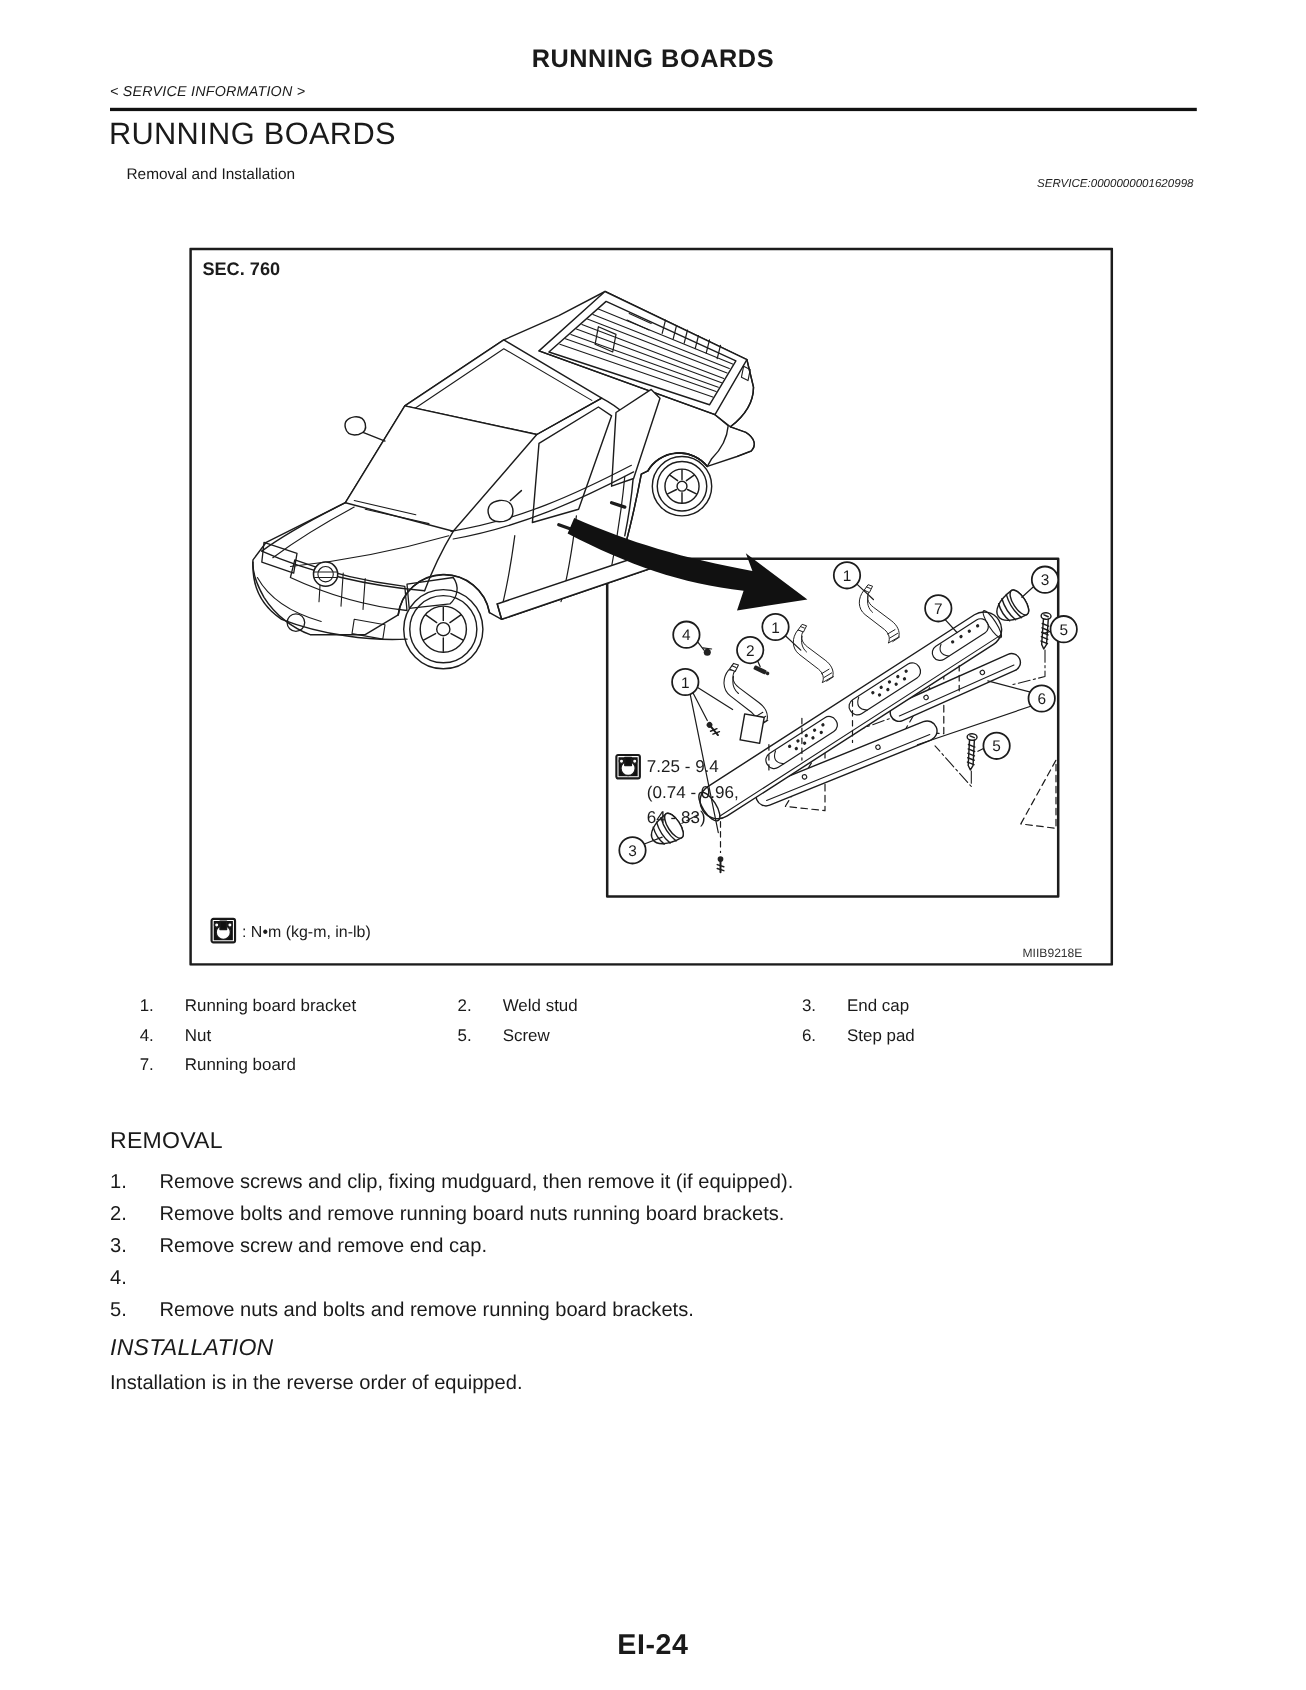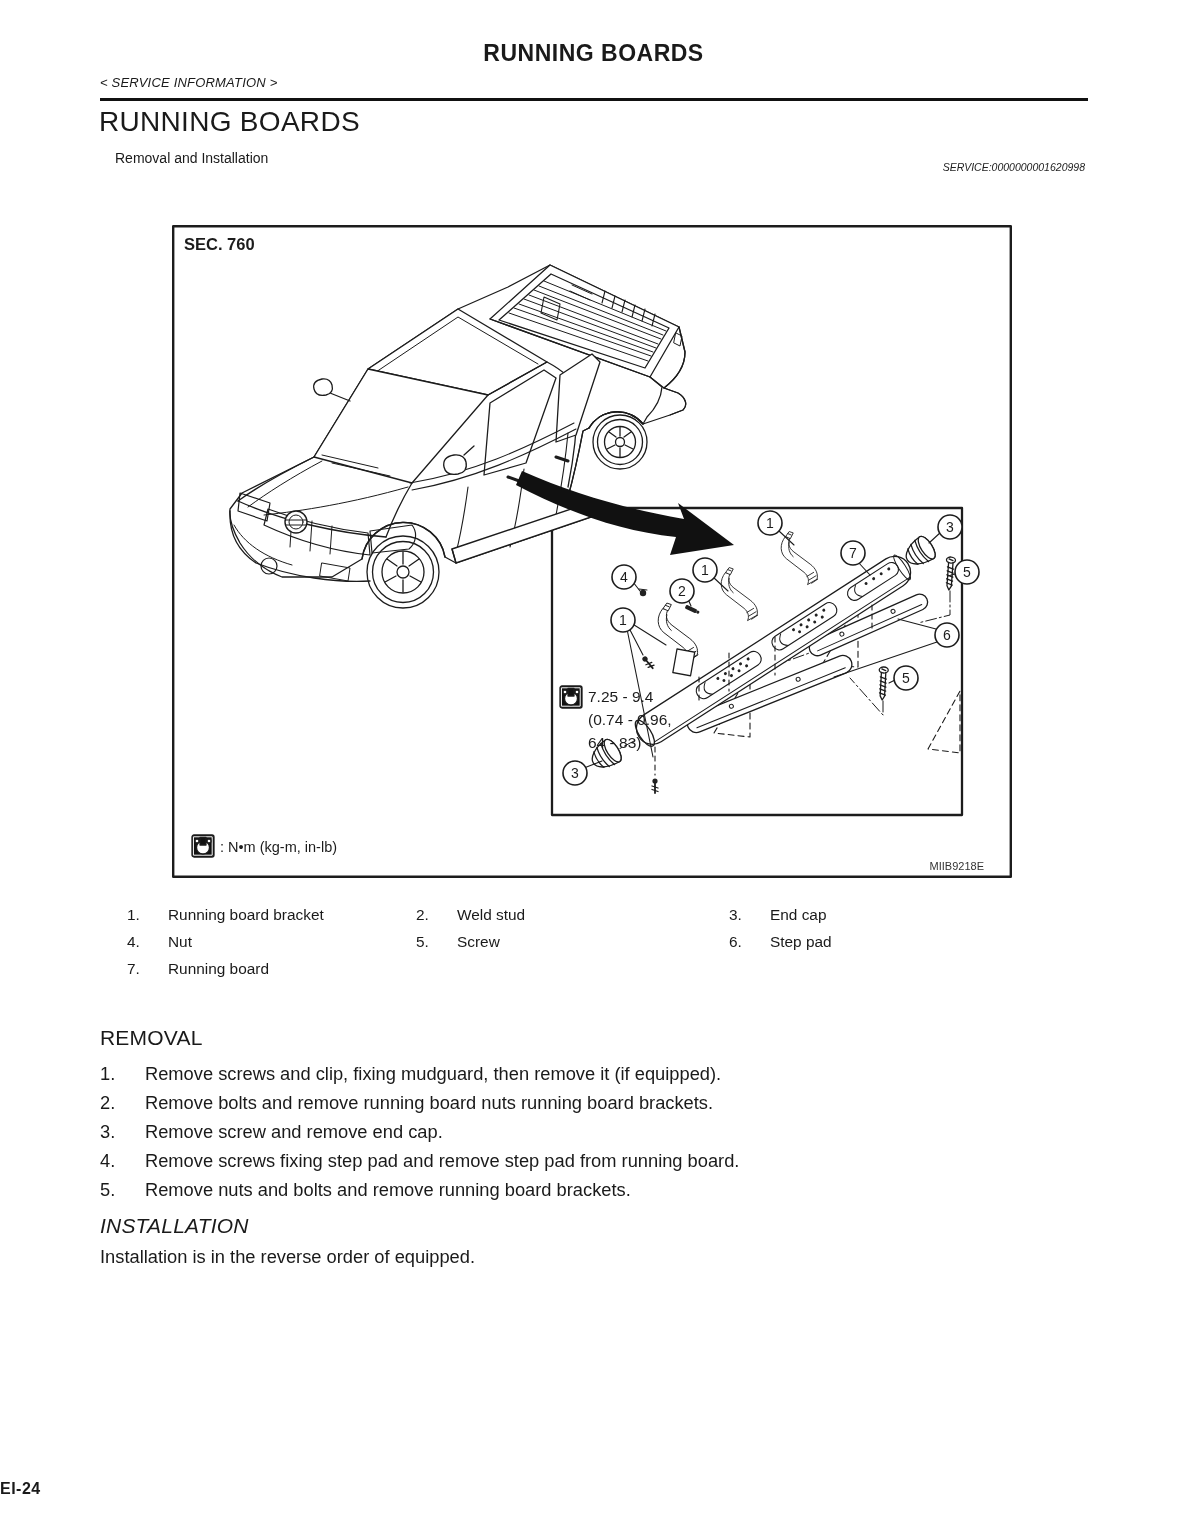--- a/index.html
+++ b/index.html
@@ -28,21 +28,21 @@
   .part-cell { display:flex; }
   .part-cell.col1 { padding-left:27px; }
   .pnum { width:41px; flex:none; }
   .text-block { top:994px; left:100px; width:920px;margin-top:32px; }
   .sub-heading { font-size:21px; font-weight:normal; letter-spacing:0.2px; }
   .steps { margin-top:13px; }
   .step { display:flex; font-size:18.3px; height:21px; margin-bottom:8px; white-space:nowrap; }
   .snum { width:45px; flex:none; }
   .install-heading { margin-top:14px;font-style:italic; }
   .install-body { margin-top:8px; font-size:18.3px; }
-  .footer-page { top:1480px; left:0; width:100%; text-align:left; font-size:16px; font-weight:bold; letter-spacing:0.5px; }
+  .footer-page { top:1480px; left:0; width:100%; text-align:center; font-size:26px; font-weight:bold; letter-spacing:0.5px; }
   svg .svgtxt { stroke:none; fill:#1c1c1c; font-family:"Liberation Sans", sans-serif; }
   svg .sec { font-size:16.5px; font-weight:bold; }
   svg .tq { font-size:15.5px; }
   svg .lg { font-size:14.5px; }
   svg .code { font-size:11px; fill:#333; }
   svg .co { font-size:14px; }
 </style>
 </head>
 <body>
 
@@ -380,21 +380,20 @@
     <div class="step">
         <span class="snum">2.</span>
         <span>Remove bolts and remove running board nuts running board brackets.</span>
       </div>
     <div class="step">
         <span class="snum">3.</span>
         <span>Remove screw and remove end cap.</span>
       </div>
     <div class="step">
         <span class="snum">4.</span>
-        <span>Remove screws fixing step pad and remove step pad from running board.</span>
       </div>
     <div class="step">
         <span class="snum">5.</span>
         <span>Remove nuts and bolts and remove running board brackets.</span>
       </div>
   </div>
   <div class="sub-heading install-heading">INSTALLATION</div>
   <div class="install-body">Installation is in the reverse order of equipped.</div>
 </div>
 

